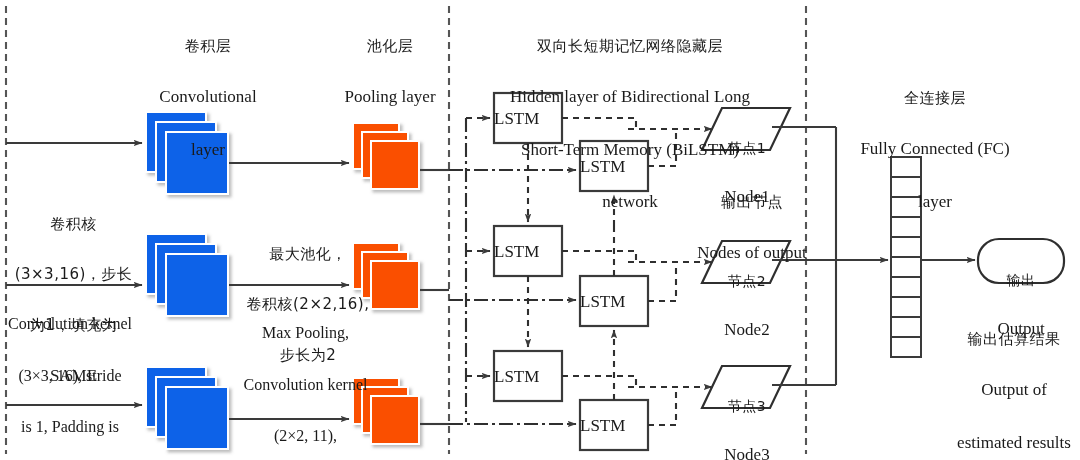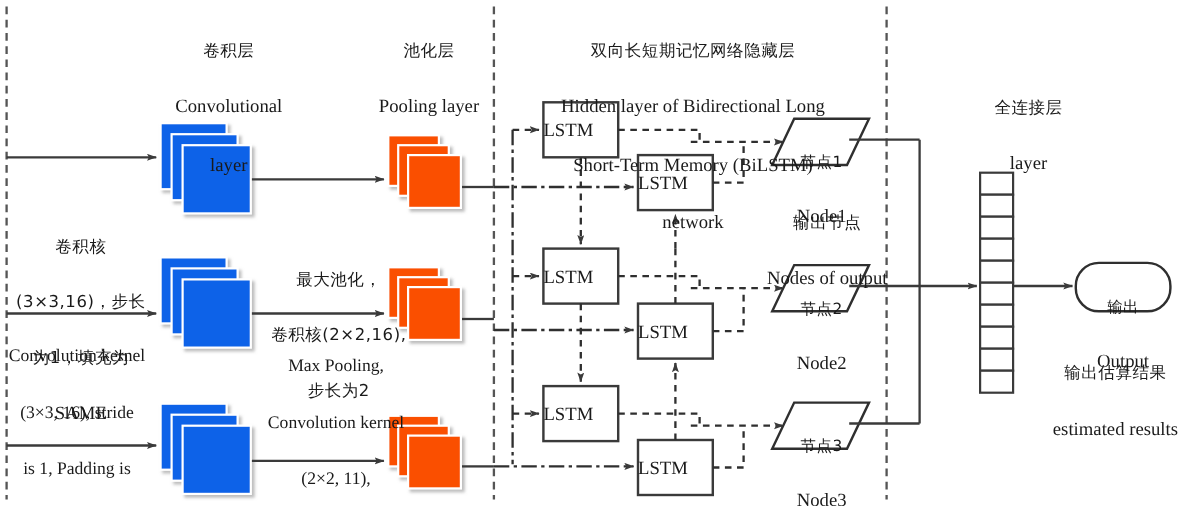--- a/index.html
+++ b/index.html
@@ -181,20 +181,21 @@
 
   <div class="lbl" style="left:455px;top:4px;width:350px;">
     <div class="cn">双向长短期记忆网络隐藏层</div>
     <div class="en">Hidden layer of Bidirectional Long</div>
     <div class="en">Short-Term Memory (BiLSTM)</div>
     <div class="en">network</div>
   </div>
 
   <div class="lbl" style="left:820px;top:56px;width:230px;">
     <div class="cn">全连接层</div>
+    <div class="en">Fully Connected (FC)</div>
     <div class="en">layer</div>
   </div>
 
   <div class="lbl" style="left:-4px;top:182px;width:155px;">
     <div class="cn">卷积核</div>
     <div class="cn">(3×3,16)，步长</div>
     <div class="cn">为1，填充为</div>
     <div class="en">SAME</div>
   </div>
   <div class="lbl" style="left:-10px;top:281px;width:160px;">
@@ -242,16 +243,17 @@
   </div>
 
 
   <div class="nodetxt" style="left:978px;top:240px;width:86px;">
     <span class="cn">输出</span>
     <span class="en">Output</span>
   </div>
 
   <div class="lbl" style="left:948px;top:297px;width:132px;">
     <div class="cn">输出估算结果</div>
+    <div class="en">Output of</div>
     <div class="en">estimated results</div>
   </div>
 
 </div>
 
 </body></html>

